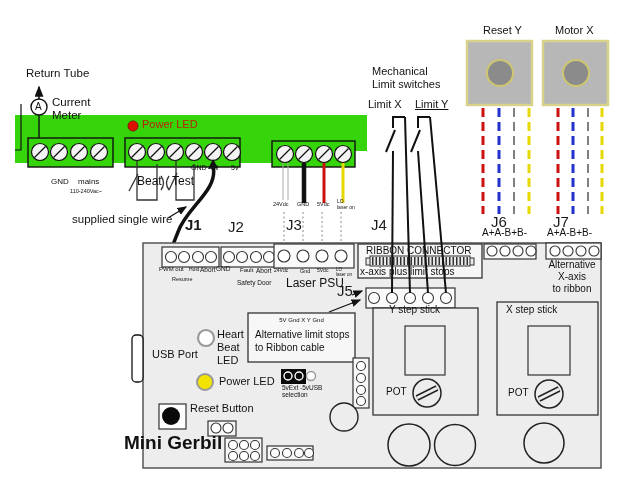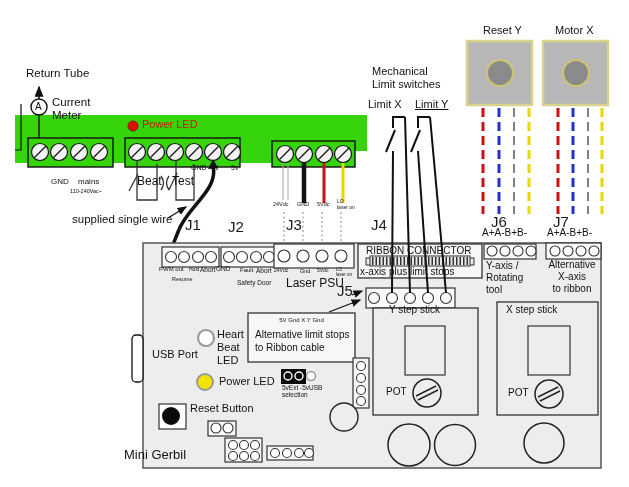--- a/index.html
+++ b/index.html
@@ -265,21 +265,21 @@
 <div class="lbl" style="left:211px;top:164px;font-size:7px;">IN</div>
 <div class="lbl" style="left:231px;top:164px;font-size:7px;">5v</div>
 <div class="lbl" style="left:72px;top:213px;font-size:11.5px;">supplied single wire</div>
 
 <div class="lbl tiny" style="left:273px;top:201px;">24Vdc</div>
 <div class="lbl tiny" style="left:297px;top:201px;">GND</div>
 <div class="lbl tiny" style="left:317px;top:201px;">5Vdc</div>
 <div class="lbl" style="left:337px;top:199px;font-size:5px;line-height:5.5px;">LO
 laser on</div>
 
-<div class="lbl jl" style="left:185px;top:217px;">J1</div>
+<div class="lbl jl" style="left:185px;top:217px;font-weight:bold;">J1</div>
 <div class="lbl jl" style="left:228px;top:219px;">J2</div>
 <div class="lbl jl" style="left:286px;top:217px;">J3</div>
 <div class="lbl jl" style="left:371px;top:217px;">J4</div>
 <div class="lbl jl" style="left:337px;top:283px;">J5</div>
 <div class="lbl jl" style="left:491px;top:214px;">J6</div>
 <div class="lbl jl" style="left:553px;top:214px;">J7</div>
 
 <div class="lbl" style="left:159px;top:266px;font-size:6px;">PWM out</div>
 <div class="lbl" style="left:189px;top:267px;font-size:5px;">Hold</div>
 <div class="lbl" style="left:200px;top:266px;font-size:6.5px;">Abort</div>
@@ -295,23 +295,20 @@
 <div class="lbl" style="left:317px;top:268px;font-size:5px;">5Vdc</div>
 <div class="lbl" style="left:336px;top:267px;font-size:4.5px;line-height:5px;">LO
 laser on</div>
 <div class="lbl" style="left:286px;top:277px;font-size:12px;">Laser PSU</div>
 
 <div class="lbl" style="left:366px;top:245px;font-size:10px;">RIBBON CONNECTOR</div>
 <div class="lbl" style="left:360px;top:266px;font-size:10px;">x-axis plus limit stops</div>
 
 <div class="lbl" style="left:482px;top:227px;font-size:10px;">A+A-B+B-</div>
 <div class="lbl" style="left:547px;top:227px;font-size:10px;">A+A-B+B-</div>
-<div class="lbl" style="left:486px;top:260px;font-size:10px;line-height:12px;">Y-axis /
-Rotating
-tool</div>
 <div class="lbl ctr" style="left:543px;top:259px;width:58px;font-size:10px;line-height:12px;">Alternative
 X-axis
 to ribbon</div>
 
 <div class="lbl" style="left:372px;top:65px;font-size:11px;line-height:13px;">Mechanical
 Limit switches</div>
 <div class="lbl" style="left:368px;top:98px;font-size:11px;">Limit X</div>
 <div class="lbl" style="left:415px;top:98px;font-size:11px;text-decoration:underline;">Limit Y</div>
 
 <div class="lbl" style="left:483px;top:24px;font-size:11px;">Reset Y</div>
@@ -325,15 +322,15 @@
 <div class="lbl" style="left:282px;top:384px;font-size:6.5px;line-height:7px;">5vExt -5vUSB
 selection</div>
 <div class="lbl ctr" style="left:248px;top:317px;width:107px;font-size:6px;">5V Gnd  X  Y  Gnd</div>
 <div class="lbl" style="left:255px;top:328px;font-size:10px;line-height:13px;">Alternative limit stops
 to Ribbon cable</div>
 <div class="lbl" style="left:389px;top:304px;font-size:10px;">Y step stick</div>
 <div class="lbl" style="left:506px;top:304px;font-size:10px;">X step stick</div>
 <div class="lbl" style="left:386px;top:386px;font-size:10px;">POT</div>
 <div class="lbl" style="left:508px;top:387px;font-size:10px;">POT</div>
 <div class="lbl" style="left:190px;top:402px;font-size:11px;">Reset Button</div>
-<div class="lbl" style="left:124px;top:448px;font-size:13px;">Mini Gerbil</div>
+<div class="lbl" style="left:124px;top:432px;font-size:19px;font-weight:bold;">Mini Gerbil</div>
 
 </div>
 
 </body></html>

